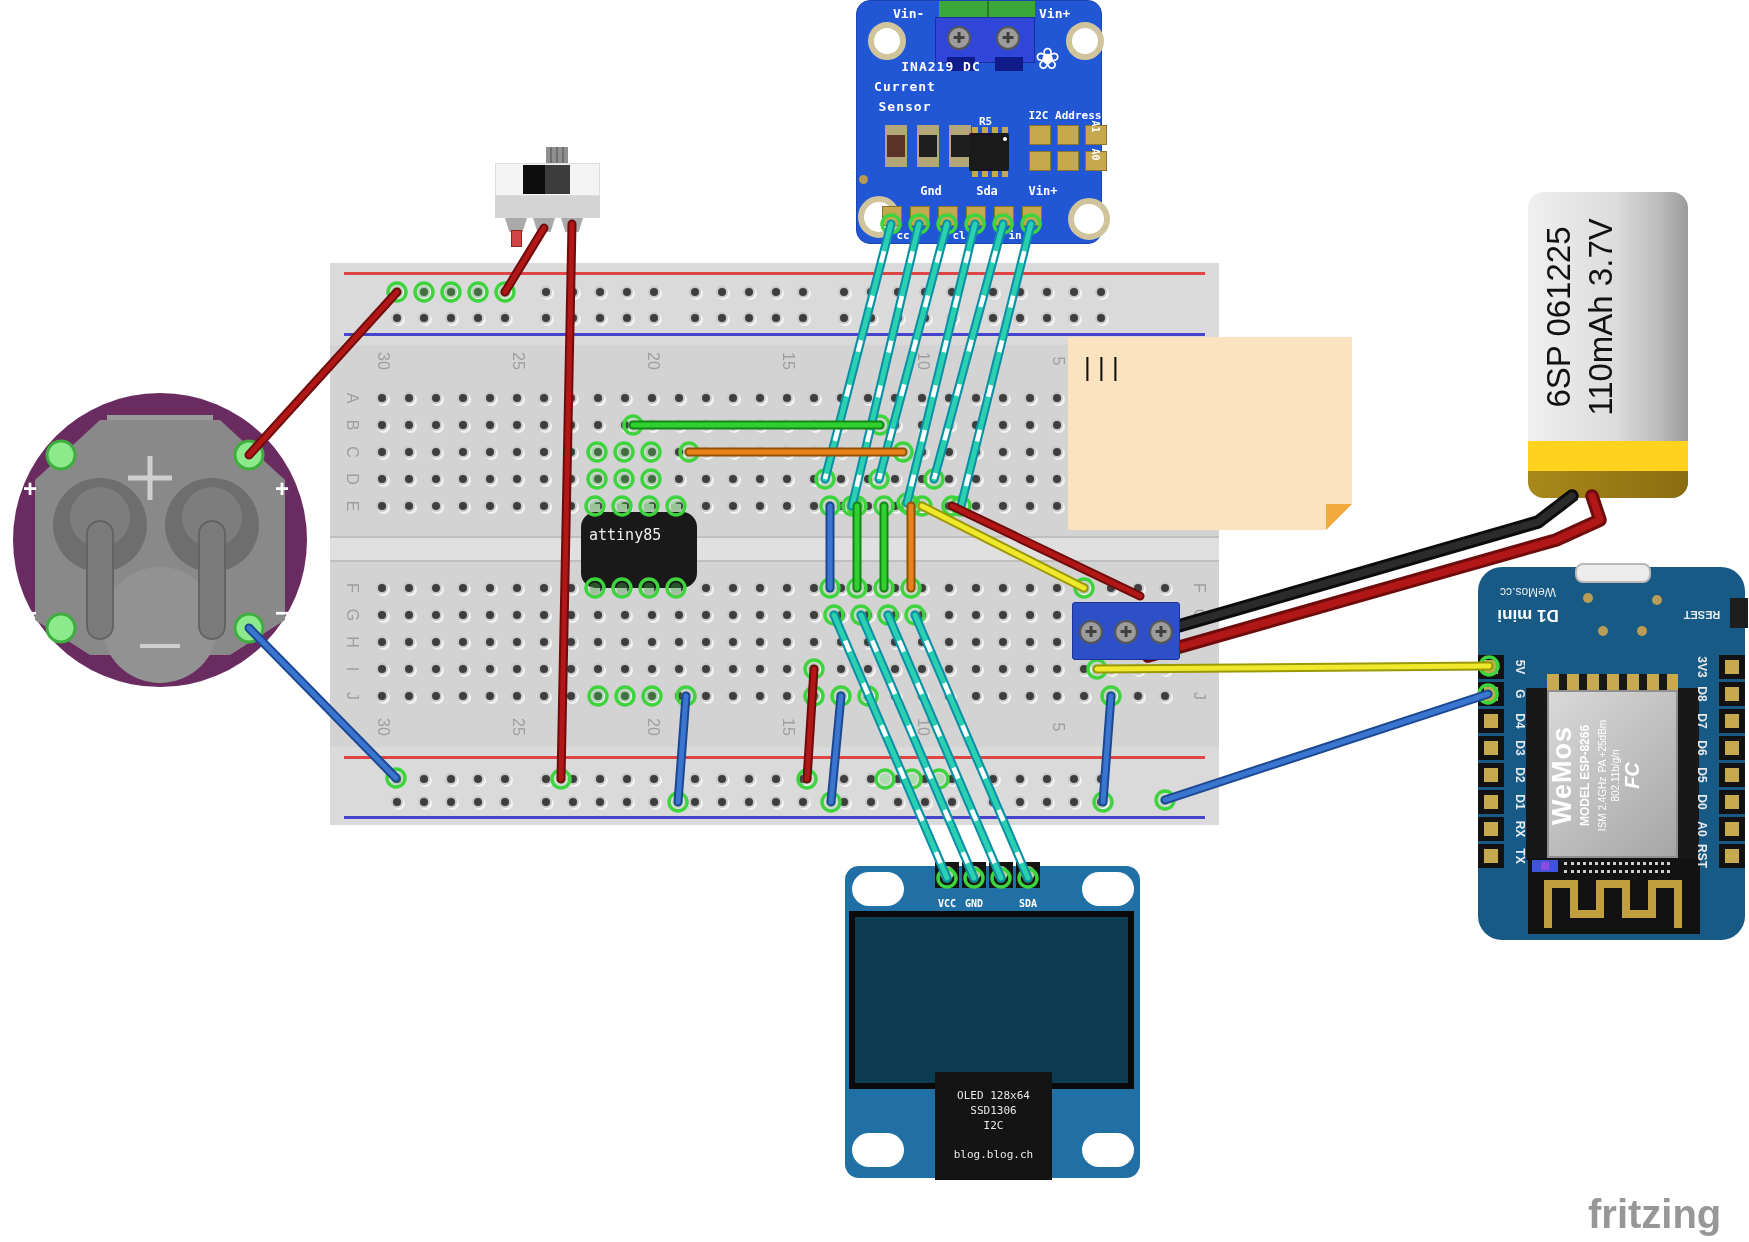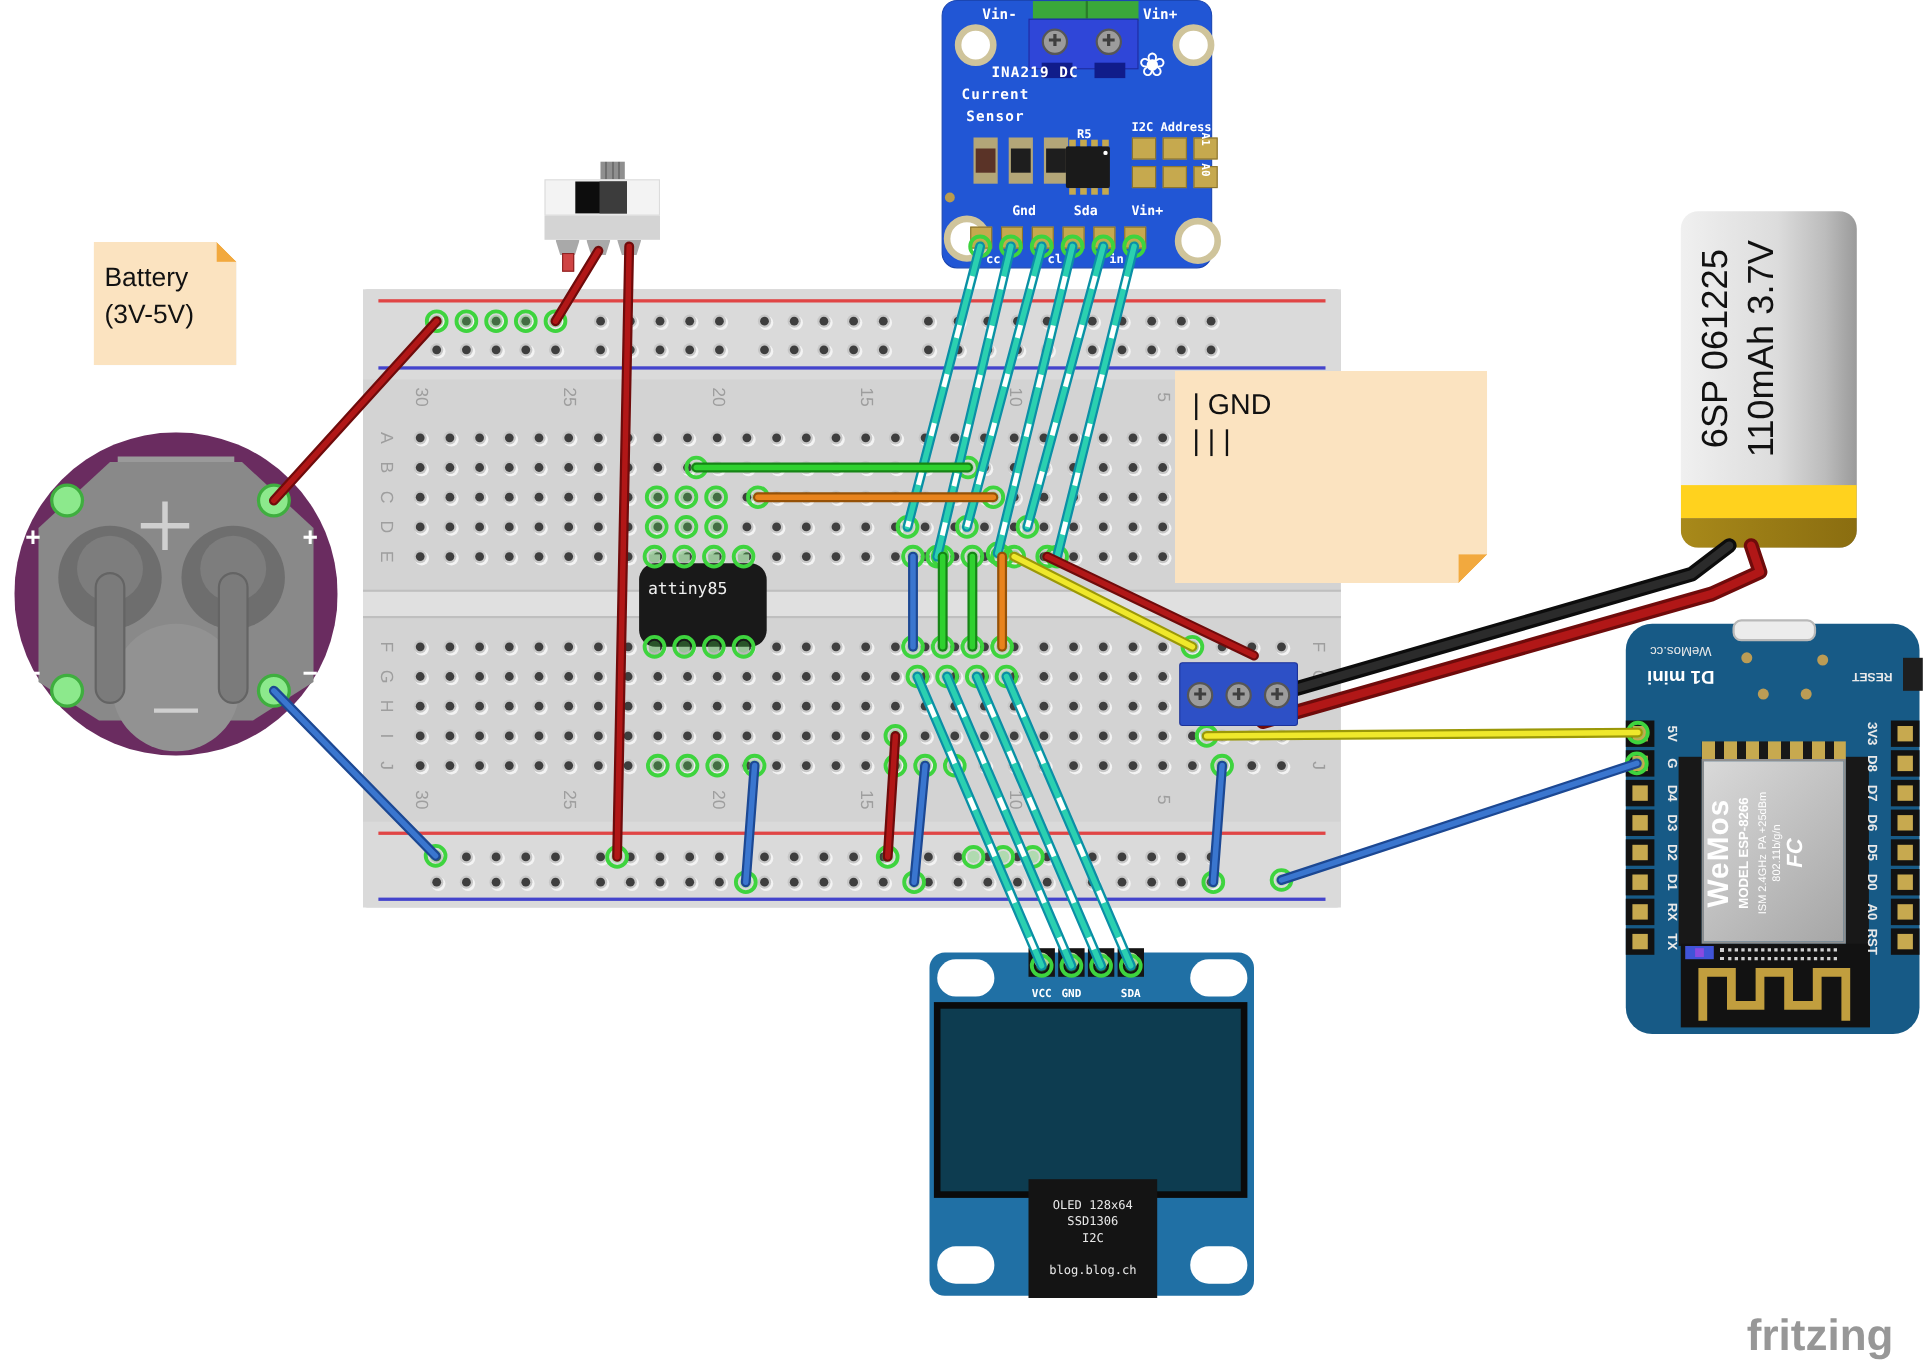--- a/index.html
+++ b/index.html
@@ -1792,31 +1792,23 @@
       <polyline points="1592,496 1600,520 1556,540 1148,656" fill="none" stroke="#6f0b0b" stroke-width="13.5" stroke-linecap="round" stroke-linejoin="round"></polyline>
       <polyline points="1592,496 1600,520 1556,540 1148,656" fill="none" stroke="#b11717" stroke-width="7.5" stroke-linecap="round" stroke-linejoin="round"></polyline>
     </svg>
 
   <div class="abs" style="left:1072px;top:602px;width:108px;height:58px;background:#2d50c6;border:1px solid #1c329a;border-radius:3px;box-sizing:border-box;z-index:7;">
     <div class="screw" style="left:6px;top:17px;">✚</div>
     <div class="screw" style="left:41px;top:17px;">✚</div>
     <div class="screw" style="left:76px;top:17px;">✚</div>
   </div>
 
-  <div class="note" style="left:85px;top:220px;width:130px;height:112px;clip-path:polygon(0 0,calc(100% - 18px) 0,100% 18px,100% 100%,0 100%);z-index:8;">
-    <div class="fold" style="right:0;top:0;width:18px;height:18px;background:linear-gradient(to top right,#f2a93e 50%,rgba(0,0,0,0) 50%);"></div>
-    <div style="padding:16px 0 0 10px;font-size:24px;line-height:34px;">
-      <div>Battery</div>
-      <div>(3V-5V)</div>
-    </div>
-  </div>
 
   <div class="note" style="left:1068px;top:337px;width:284px;height:193px;clip-path:polygon(0 0,100% 0,100% calc(100% - 26px),calc(100% - 26px) 100%,0 100%);z-index:8;">
     <div class="fold" style="right:0;bottom:0;width:26px;height:26px;background:linear-gradient(135deg,#f2a93e 50%,rgba(0,0,0,0) 50%);"></div>
     <div style="padding:14px 0 0 16px;font-size:26px;line-height:33px;">
-      <div>| GND</div>
       <div>| | |</div>
     </div>
   </div>
 
   <div id="fritzing-logo" class="abs" style="left:1588px;top:1192px;z-index:9;">fritzing</div>
 
 </div>
 
 </body></html>

